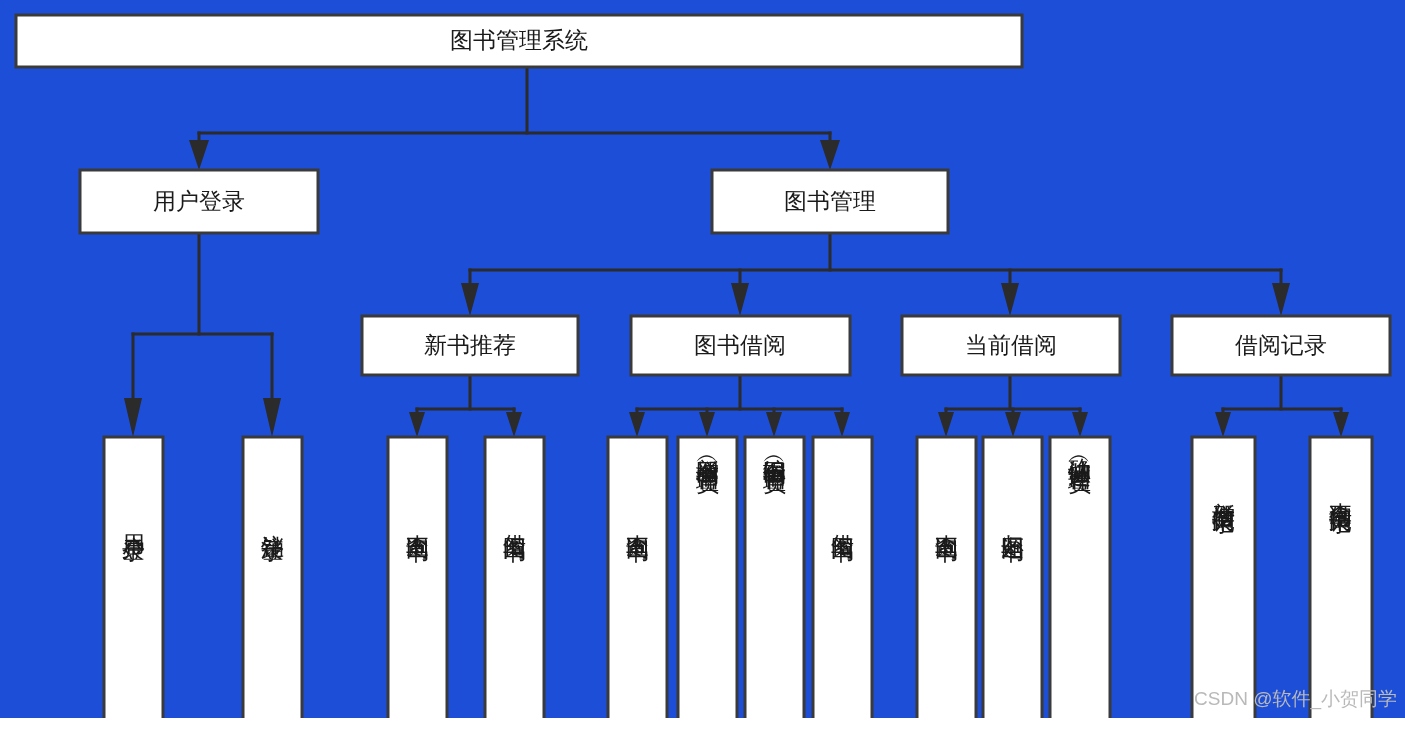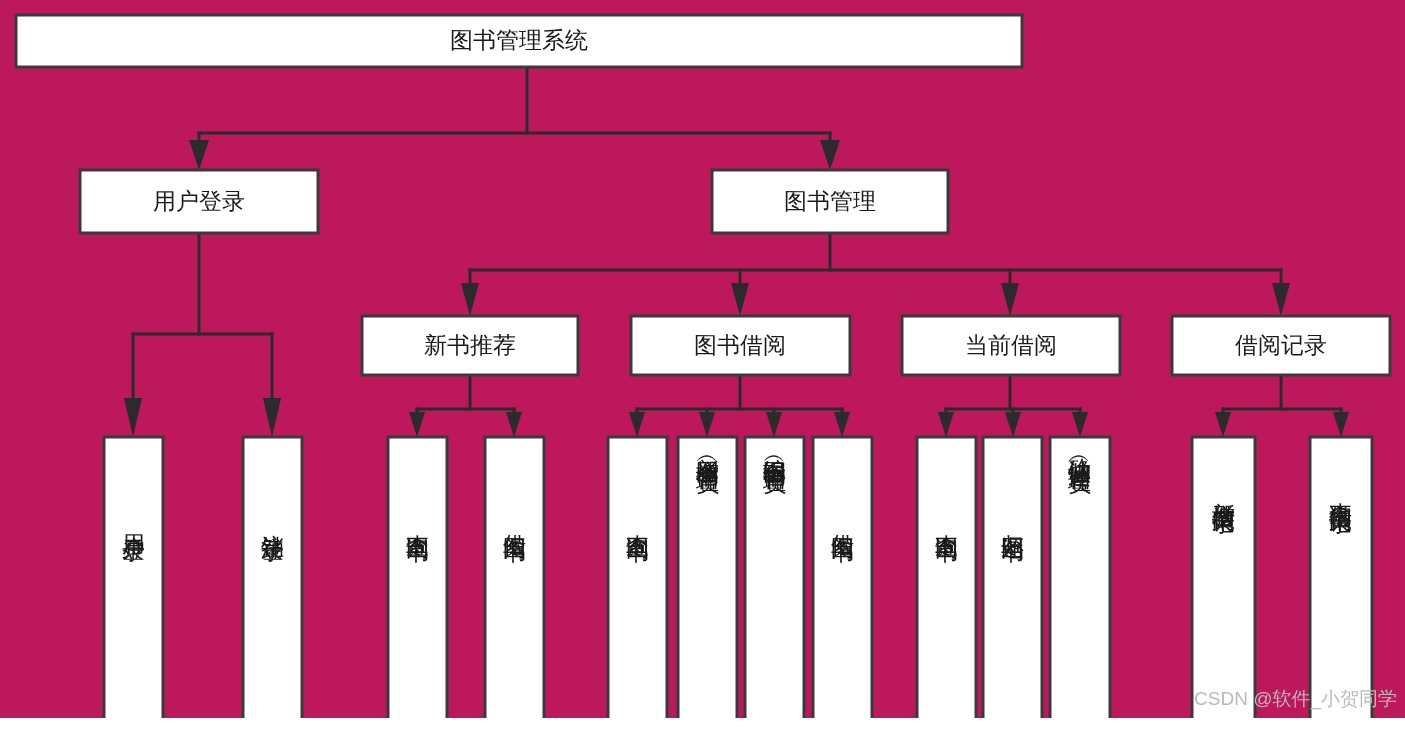--- a/index.html
+++ b/index.html
@@ -8,21 +8,21 @@
     padding: 0;
     background: #ffffff;
   }
   body {
     font-family: "Liberation Sans", "DejaVu Sans", sans-serif;
   }
   #diagram-root {
     position: relative;
     width: 1405px;
     height: 718px;
-    background: #be185d;
+    background: #1d4ed8;
     overflow: hidden;
   }
   svg.diagram-canvas {
     position: absolute;
     left: 0;
     top: 0;
     width: 1405px;
     height: 747px;
     display: block;
   }

